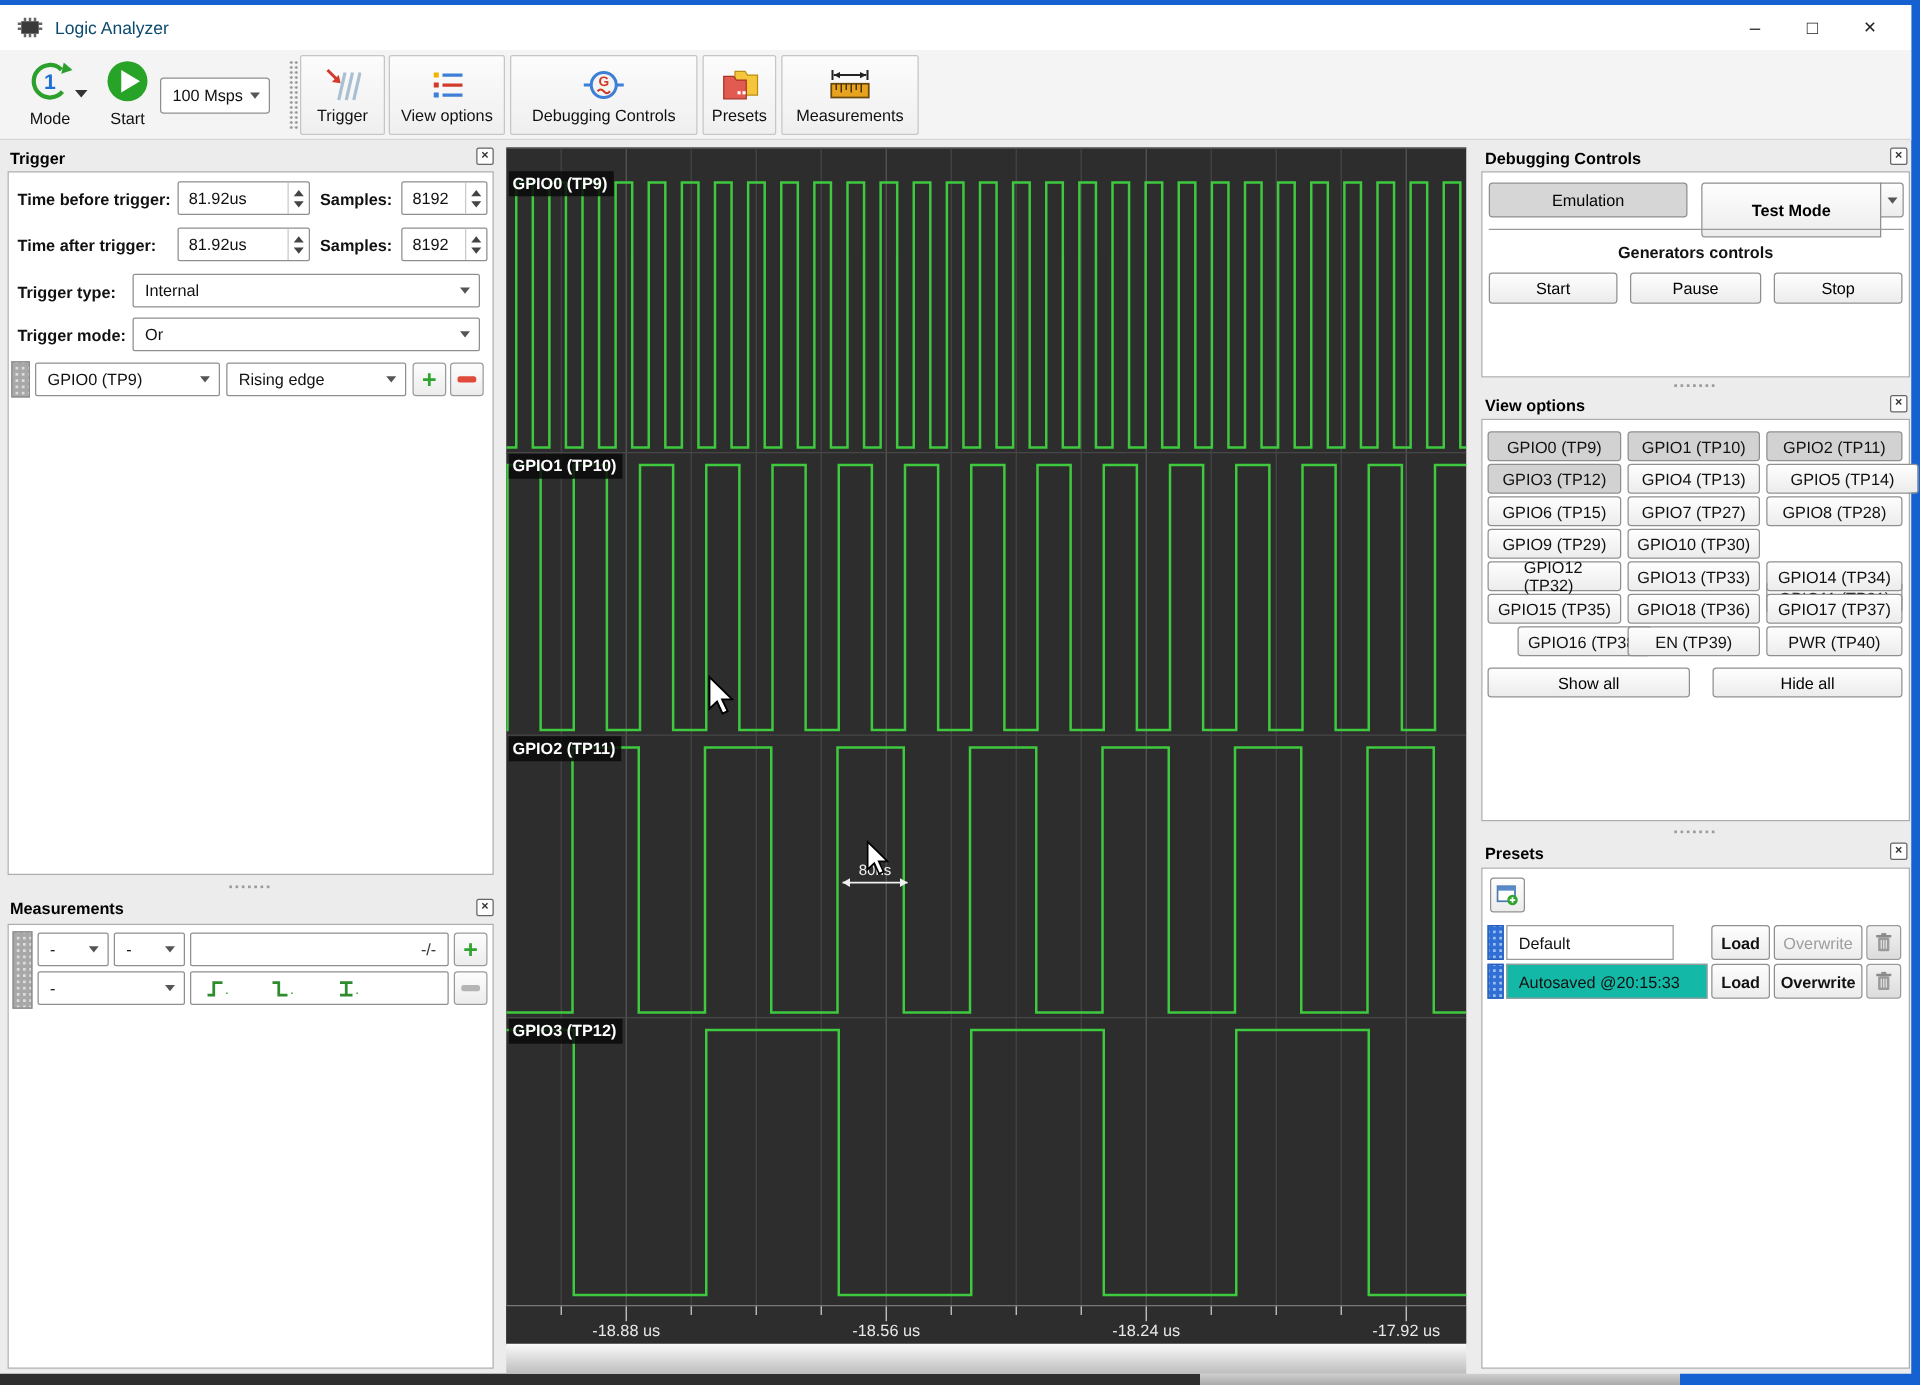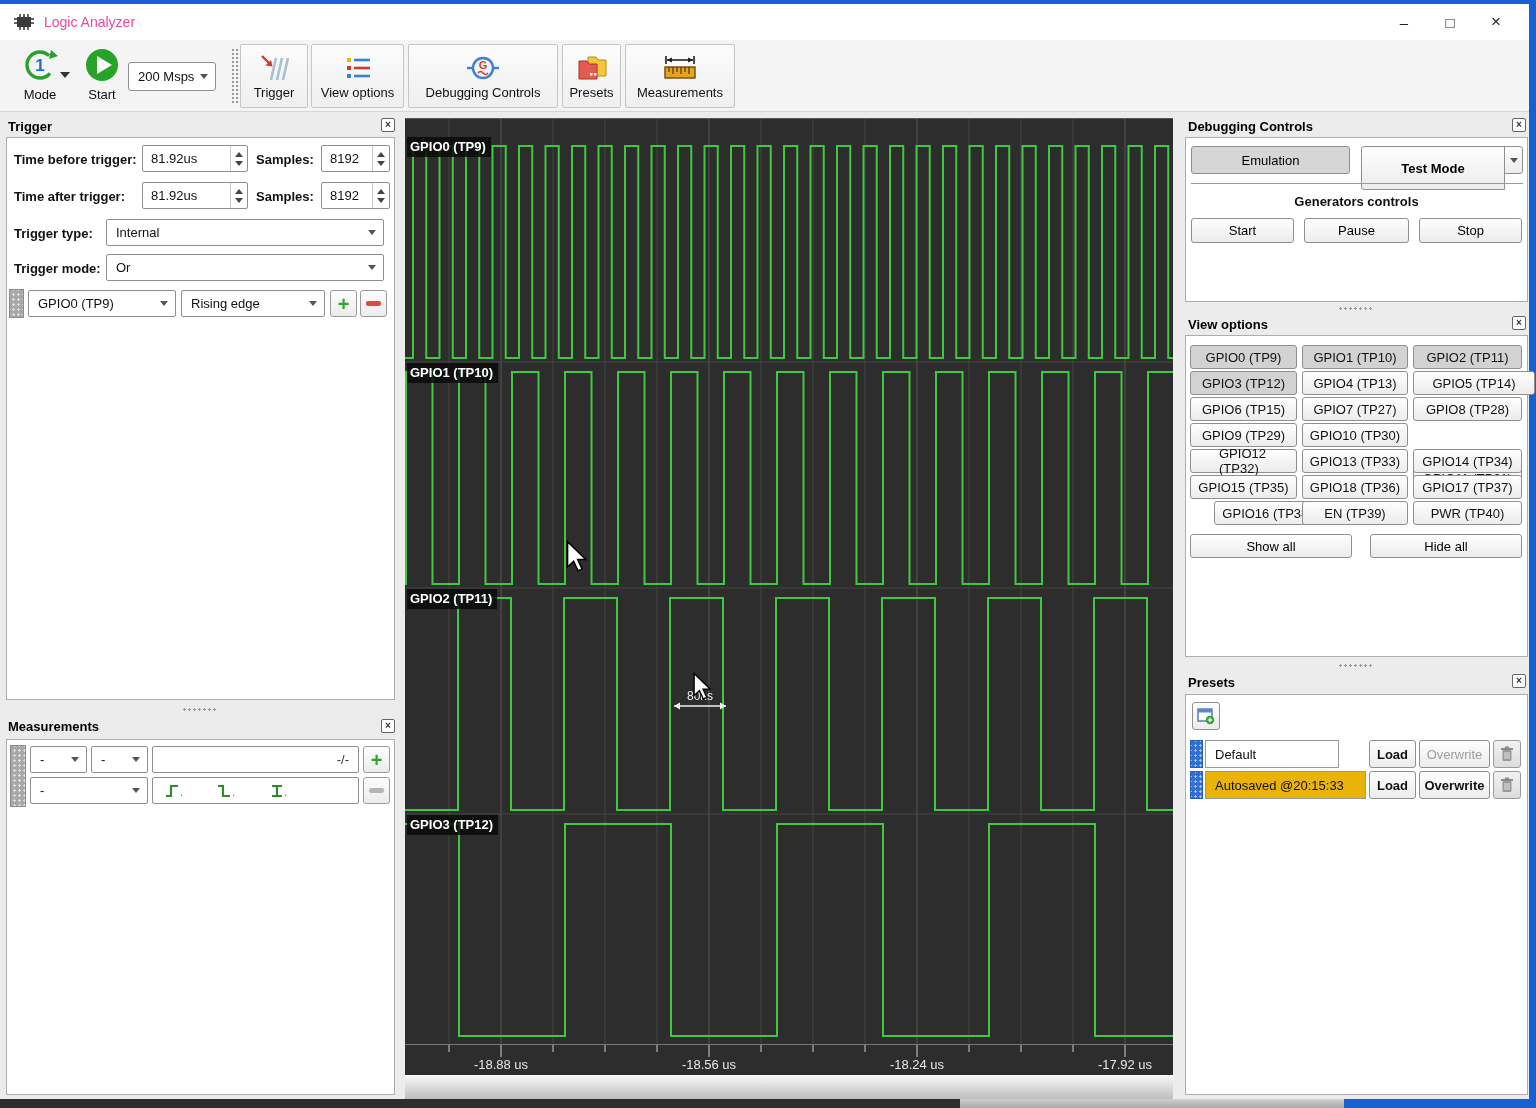--- a/index.html
+++ b/index.html
@@ -8,21 +8,21 @@
 
   
   .edge-top    { position:absolute; left:0; top:0; width:1536px; height:4px; background:#1661d2; }
   .edge-right  { position:absolute; right:0; top:0; width:7px; height:1108px; background:#1661d2; }
   .strip-dark  { position:absolute; left:0; top:1099px; width:960px; height:9px; background:#2e2e2e; }
   .strip-gray  { position:absolute; left:960px; top:1099px; width:384px; height:9px; background:linear-gradient(#cfcfcf,#aaaaaa); }
   .strip-blue  { position:absolute; left:1344px; top:1099px; width:192px; height:9px; background:#1661d2; }
 
   .titlebar { position:absolute; left:0; top:4px; width:1529px; height:36px; background:#ffffff; display:flex; align-items:center; }
   .titlebar .app-icon { margin-left:14px; width:20px; height:16px; }
-  .titlebar .title { margin-left:10px; font-size:14px; color:#ec4899; }
+  .titlebar .title { margin-left:10px; font-size:14px; color:#0c4a6e; }
   .win-controls { position:absolute; right:10px; top:0; height:36px; display:flex; }
   .win-btn { width:46px; height:36px; display:flex; align-items:center; justify-content:center; font-size:15px; color:#222; }
 
   .toolbar { position:absolute; left:0; top:40px; width:1529px; height:72px; background:#f4f4f4; border-bottom:1px solid #d5d5d5; }
   .tb-item { position:absolute; text-align:center; }
   .tb-label { font-size:13px; color:#111; }
   .mode-caret { position:absolute; left:60px; top:32px; width:0; height:0; border-left:5px solid transparent; border-right:5px solid transparent; border-top:6px solid #333; }
   .rate-combo { position:absolute; left:128px; top:22px; width:88px; height:29px; background:#fff; border:1px solid #8f8f8f; border-radius:3px; display:flex; align-items:center; padding-left:9px; }
   .combo-caret { width:0; height:0; border-left:4px solid transparent; border-right:4px solid transparent; border-top:5px solid #555; margin-left:auto; margin-right:7px; }
   .tb-sep { position:absolute; left:231px; top:8px; width:8px; height:56px;
@@ -68,21 +68,21 @@
   .dots-handle { position:absolute; width:36px; height:5px;
                  background-image:radial-gradient(#9a9a9a 1px, transparent 1.2px); background-size:5px 5px; }
 
   .go-btn { border:1px solid #8f8f8f; border-radius:3px; background:linear-gradient(#fefefe,#ececec);
             display:flex; align-items:center; justify-content:center; position:absolute; height:24px; }
   .go-btn.active { background:#d2d2d2; }
 
   .preset-handle { position:absolute; width:13px; background:#2f6fd6; border:1px solid #2a5fb8;
                    background-image:radial-gradient(#9fc0ef 1px, transparent 1.2px); background-size:5px 5px; background-position:2px 2px; }
   .preset-name { position:absolute; height:28px; background:#fff; border:1px solid #9a9a9a; display:flex; align-items:center; padding-left:9px; }
-  .preset-name.autosaved { background:#eab308; }
+  .preset-name.autosaved { background:#14b8a6; }
   .preset-btn { position:absolute; height:28px; border:1px solid #8f8f8f; border-radius:3px; background:linear-gradient(#fefefe,#ececec);
                 display:flex; align-items:center; justify-content:center; font-weight:bold; }
   .preset-btn.disabled { color:#9d9d9d; font-weight:normal; }
   .trash-btn { position:absolute; width:28px; height:28px; border:1px solid #9a9a9a; border-radius:3px; background:linear-gradient(#f2f2f2,#dcdcdc);
                display:flex; align-items:center; justify-content:center; }
 
   .meas-glyphs { display:flex; align-items:center; gap:34px; padding-left:12px; color:#2e8b2e; }
   .meas-glyphs .sub { font-size:11px; color:#2e8b2e; }
 
   .cursor-svg { position:absolute; pointer-events:none; }
@@ -129,21 +129,21 @@
   </div>
   <div class="mode-caret"></div>
   <div class="tb-item" style="left:76px; top:6px; width:52px;">
     <svg width="38" height="38" viewBox="0 0 38 38">
       <circle cx="19" cy="19" r="16" fill="#27a327"></circle>
       <polygon points="14,10 29,19 14,28" fill="#ffffff"></polygon>
     </svg>
     <div class="tb-label">Start</div>
   </div>
   <div class="rate-combo">
-    <span>200 Msps</span>
+    <span>100 Msps</span>
     <span class="combo-caret"></span>
   </div>
   <div class="tb-sep"></div>
 
   <div class="tb-btn" style="left:240px; width:68px;">
     <div class="ic">
       <svg width="30" height="30" viewBox="0 0 30 30">
         <line x1="12" y1="27" x2="17" y2="5" stroke="#a9bfd2" stroke-width="2.6"></line>
         <line x1="18" y1="27" x2="23" y2="5" stroke="#a9bfd2" stroke-width="2.6"></line>
         <line x1="24" y1="27" x2="29" y2="5" stroke="#a9bfd2" stroke-width="2.6"></line>

